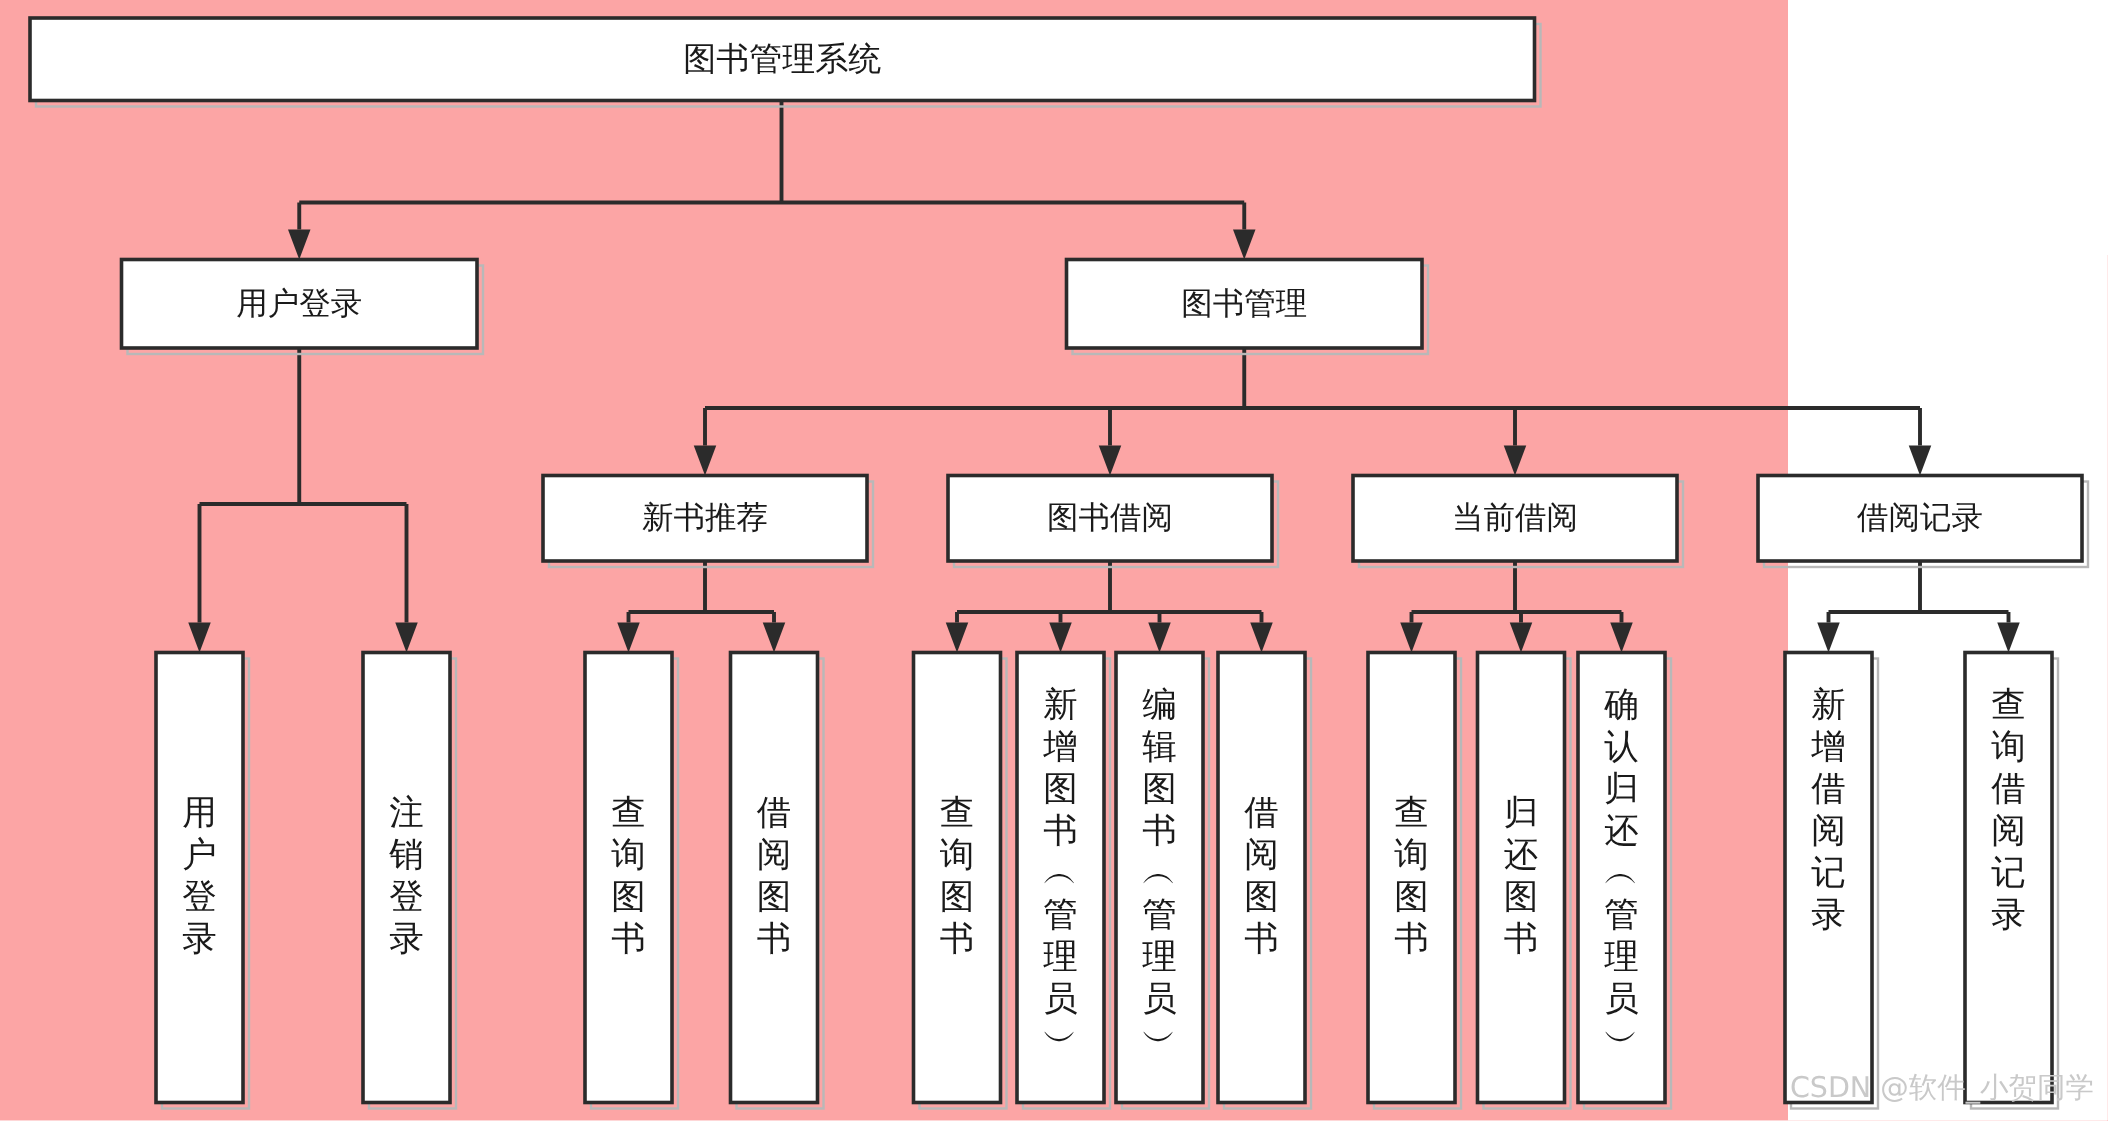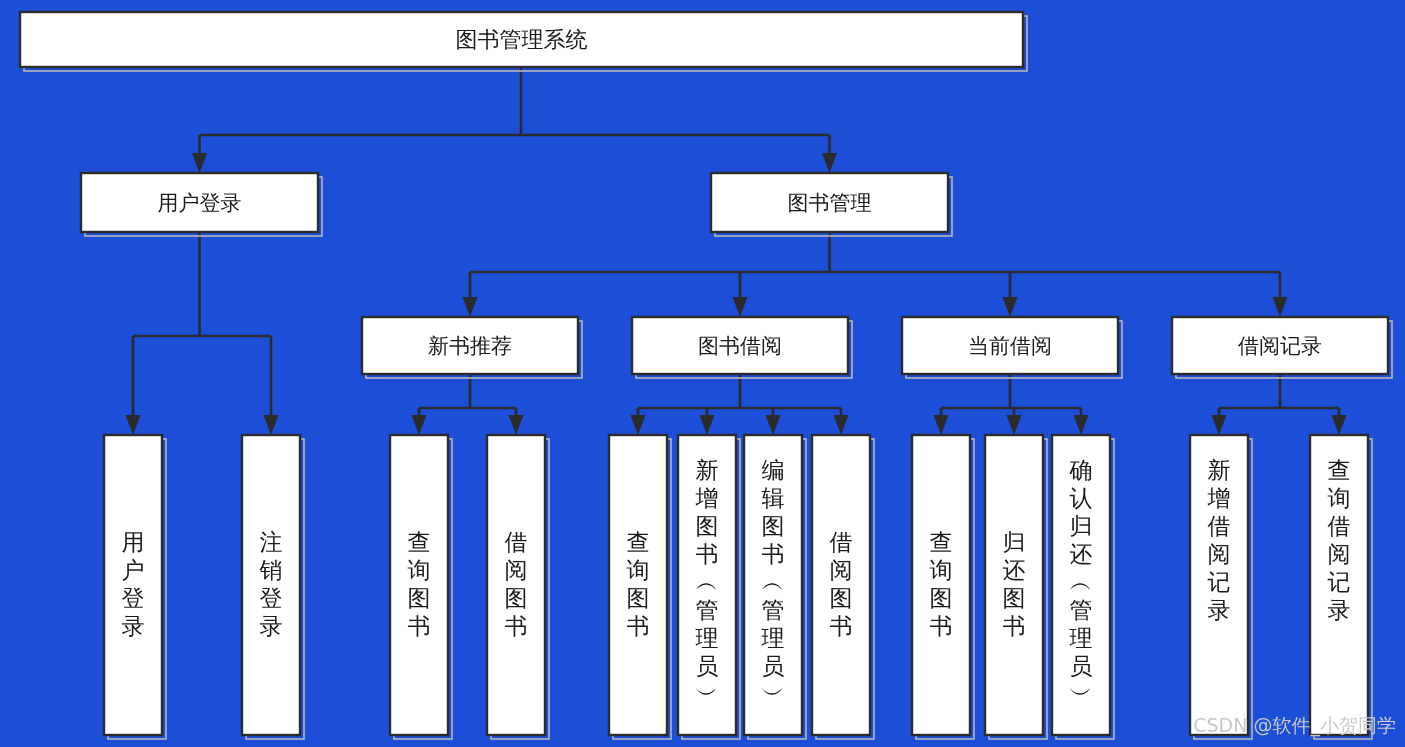--- a/index.html
+++ b/index.html
@@ -8,23 +8,23 @@
     background: #ffffff;
   }
   body {
     width: 1405px;
     height: 747px;
     overflow: hidden;
     font-family: "DejaVu Sans", "Liberation Sans", sans-serif;
   }
   #diagram-root {
     position: relative;
-    width: 1405px;
+    width: 1192px;
     height: 747px;
-    background: #1d4ed8;
+    background: #fca5a5;
   }
   svg#diagram-svg {
     position: absolute;
     left: 0;
     top: 0;
     width: 1405px;
     height: 747px;
     display: block;
   }
   .node-box {

